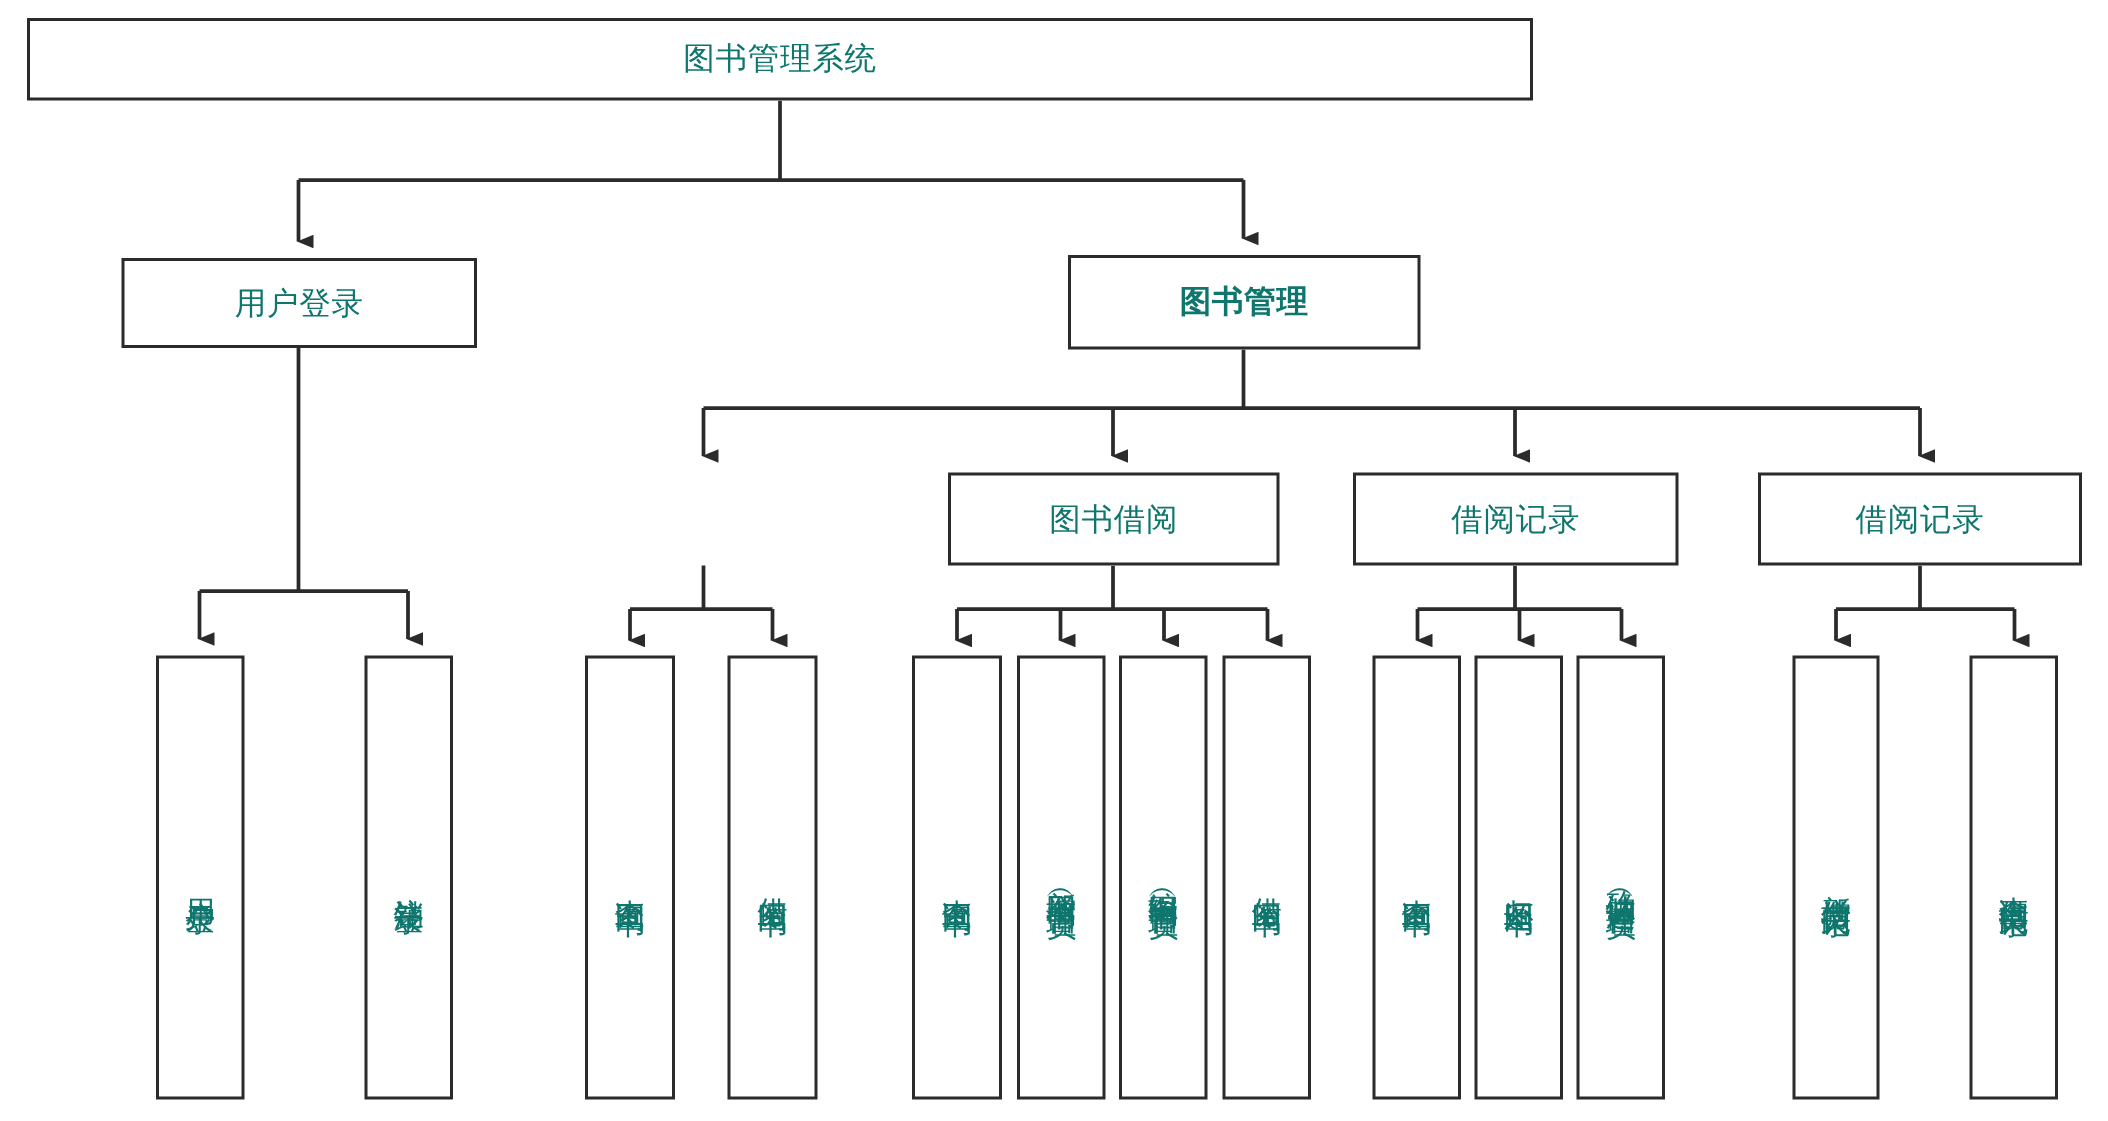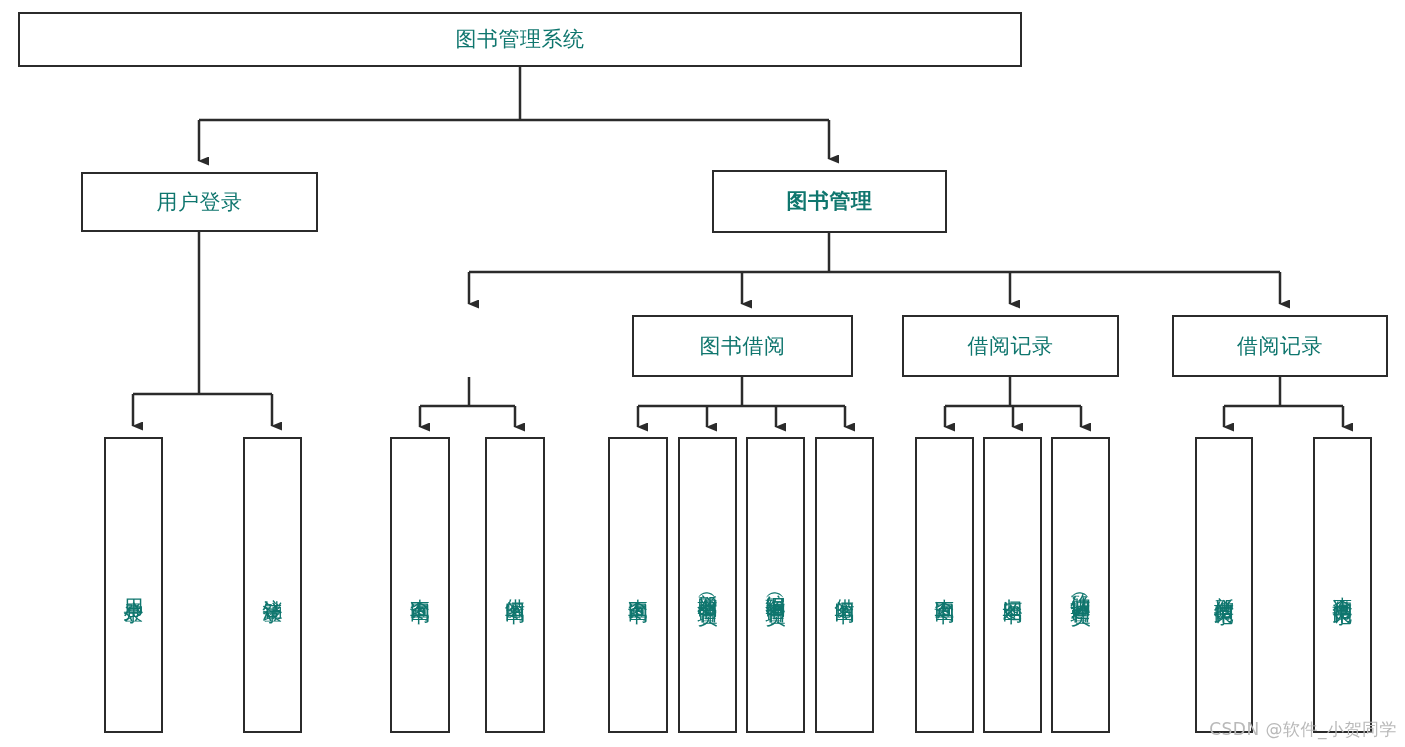--- a/index.html
+++ b/index.html
@@ -189,14 +189,13 @@
     <span class="node-label">确认归还（管理员）</span>
   </div>
 
   <div class="node vertical" style="left:1195px; top:437px; width:58px; height:296px;">
     <span class="node-label">新增借阅记录</span>
   </div>
   <div class="node vertical" style="left:1313px; top:437px; width:59px; height:296px;">
     <span class="node-label">查询借阅记录</span>
   </div>
 
-  <div id="watermark">CSDN @软件_小贺同学</div>
 </div>
 
 </body></html>

